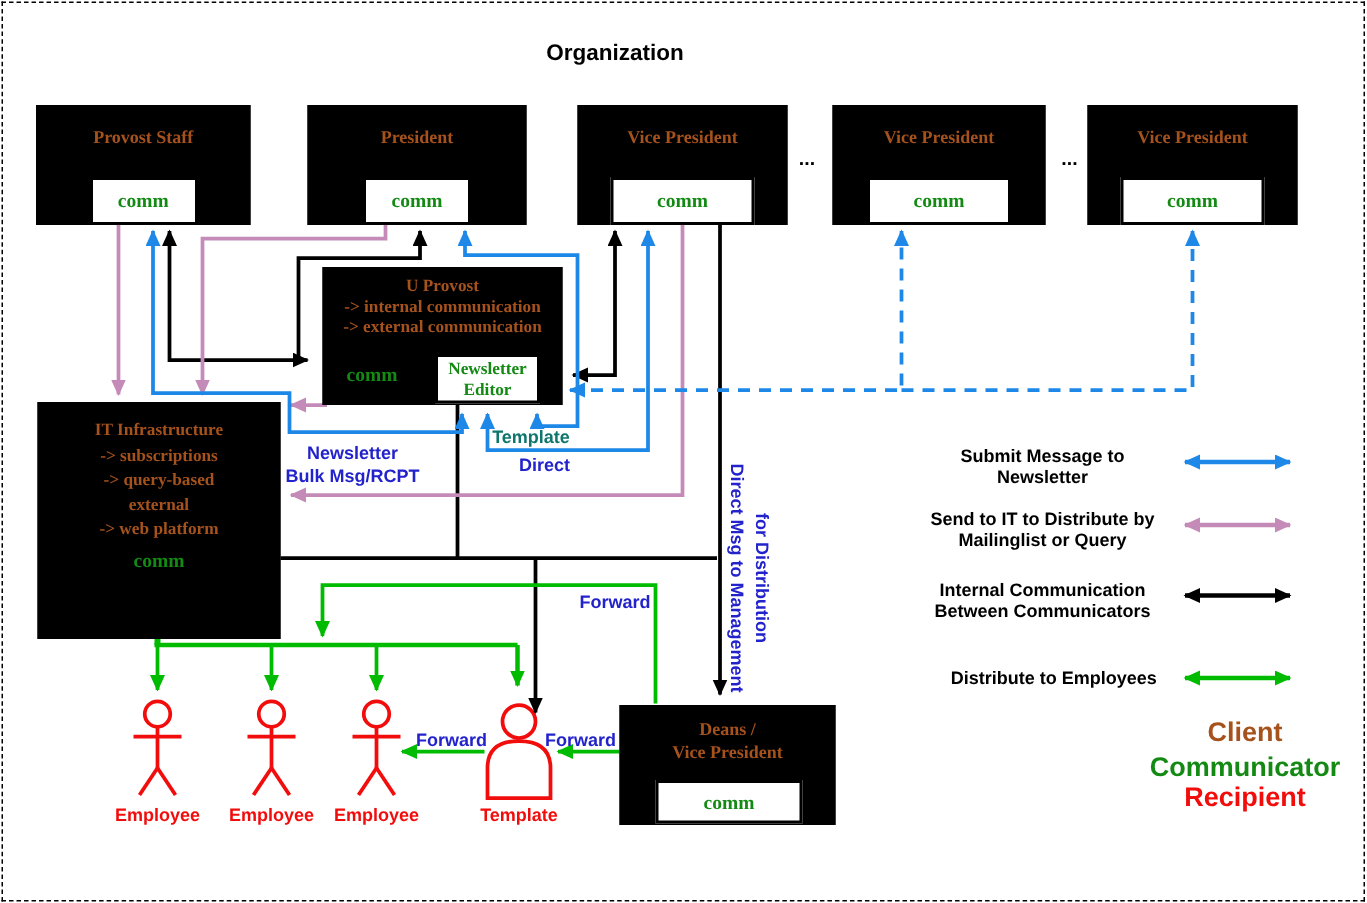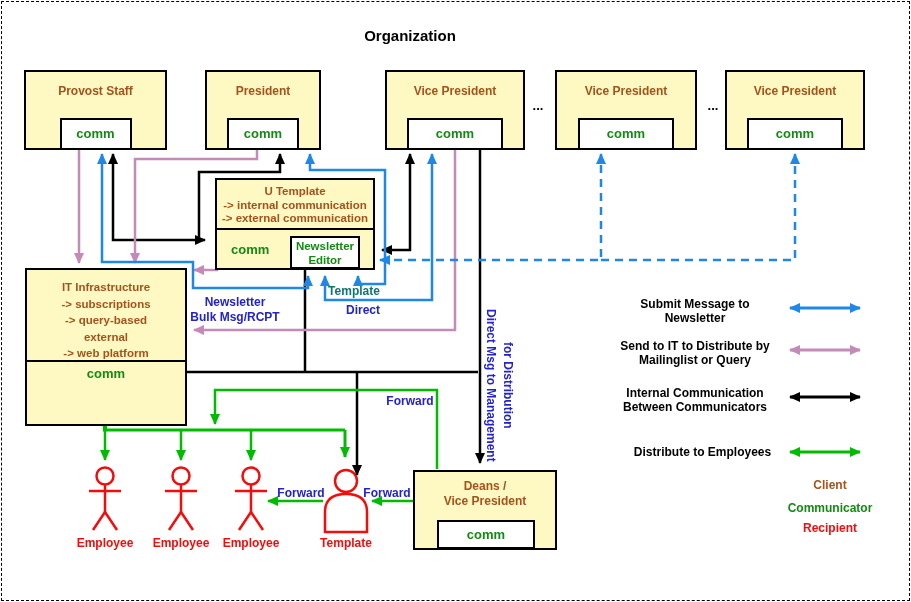--- a/index.html
+++ b/index.html
@@ -1,29 +1,29 @@
 <!DOCTYPE html>
 <html><head>
 <meta charset="utf-8">
 <style>
   html,body{margin:0;padding:0;background:#fff;}
   #page{position:relative;width:911px;height:602px;background:#fff;font-family:"Liberation Sans",sans-serif;font-weight:bold;overflow:hidden;}
   #frame{position:absolute;left:1px;top:1px;width:907px;height:598px;border:1px dashed #000;}
   svg{position:absolute;left:0;top:0;}
-  .node{position:absolute;background:#fef9c3;border:2px solid #000;box-sizing:border-box;text-align:center;}
+  .node{position:absolute;background:#000000;border:2px solid #000;box-sizing:border-box;text-align:center;font-family:Liberation Serif, serif;}
   .node .lbl{display:block;font-size:12px;padding-top:12px;}
   .comm{position:absolute;background:#fff;border:2px solid #000;box-sizing:border-box;left:50%;transform:translateX(-50%);bottom:-2px;height:32px;font-size:13px;text-align:center;line-height:28px;}
   .w72{width:72px;} .w96{width:96px;}
   .titlepart{border-bottom:2px solid #000;box-sizing:border-box;}
   .small{font-size:11.5px;line-height:13.5px;}
   .itl{font-size:11.5px;line-height:16.5px;}
   .abslbl{position:absolute;text-align:center;}
   .blue-lbl{font-size:12px;line-height:15px;}
   .legend-lbl{font-size:12px;line-height:14px;color:#000;}
-  .role-lbl{font-size:12px;}
+  .role-lbl{font-size:18px;}
   .actor-lbl{font-size:12px;}
   .dots{font-size:13px;color:#000;}
   #direct-label{writing-mode:vertical-lr;text-align:center;font-size:12px;line-height:17px;}
   .edge{fill:none;stroke-width:2.5;}
   .thick{stroke-width:4;} .mid{stroke-width:3;}
   .dash{stroke-dasharray:8 6;}
   .fig{fill:none;stroke-width:2.5;}
 </style>
 </head>
 <body>
@@ -113,42 +113,42 @@
       <polyline class="edge mid" points="790,452 860,452" marker-start="url(#mGreen)" marker-end="url(#mGreen)" stroke="#00bb00"></polyline>
     </g>
   </svg>
 
   <div class="abslbl" style="left:330px;top:27px;width:160px;font-size:15px;color:#000;">Organization</div>
 
   <div class="node" style="left:24px;top:70px;width:143px;height:80px;">
     <span class="lbl" style="color: rgb(165, 82, 29);">Provost Staff</span>
     <div class="comm w72" style="color: rgb(20, 138, 20);">comm</div>
   </div>
-  <div class="node" style="left:205px;top:70px;width:116px;height:80px;">
+  <div class="node" style="left:205px;top:70px;width:146px;height:80px;">
     <span class="lbl" style="color: rgb(165, 82, 29);">President</span>
     <div class="comm w72" style="color: rgb(20, 138, 20);">comm</div>
   </div>
   <div class="node" style="left:385px;top:70px;width:140px;height:80px;">
     <span class="lbl" style="color: rgb(165, 82, 29);">Vice President</span>
     <div class="comm w96" style="color: rgb(20, 138, 20);">comm</div>
   </div>
   <div class="abslbl dots" style="left:523px;top:98px;width:30px;">...</div>
   <div class="node" style="left:555px;top:70px;width:142px;height:80px;">
     <span class="lbl" style="color: rgb(165, 82, 29);">Vice President</span>
     <div class="comm w96" style="color: rgb(20, 138, 20);">comm</div>
   </div>
   <div class="abslbl dots" style="left:698px;top:98px;width:30px;">...</div>
   <div class="node" style="left:725px;top:70px;width:140px;height:80px;">
     <span class="lbl" style="color: rgb(165, 82, 29);">Vice President</span>
     <div class="comm w96" style="color: rgb(20, 138, 20);">comm</div>
   </div>
 
   <div class="node" style="left:215px;top:178px;width:160px;height:92px;">
     <div class="titlepart small" style="height:50px;padding-top:5px;">
-      <span style="color: rgb(165, 82, 29);">U Template</span><br>
+      <span style="color: rgb(165, 82, 29);">U Provost</span><br>
       <span style="color: rgb(165, 82, 29);">-&gt; internal communication</span><br>
       <span style="color: rgb(165, 82, 29);">-&gt; external communication</span>
     </div>
     <span style="position: absolute; left: 14px; top: 62px; font-size: 13px; color: rgb(20, 138, 20);">comm</span>
     <div style="position:absolute;left:73px;top:56px;width:70px;height:33px;border:2px solid #000;box-sizing:border-box;background:#fff;font-size:11.5px;line-height:14px;padding-top:1px;">
       <span style="color: rgb(20, 138, 20);">Newsletter</span><br>
       <span style="color: rgb(20, 138, 20);">Editor</span>
     </div>
   </div>
 

